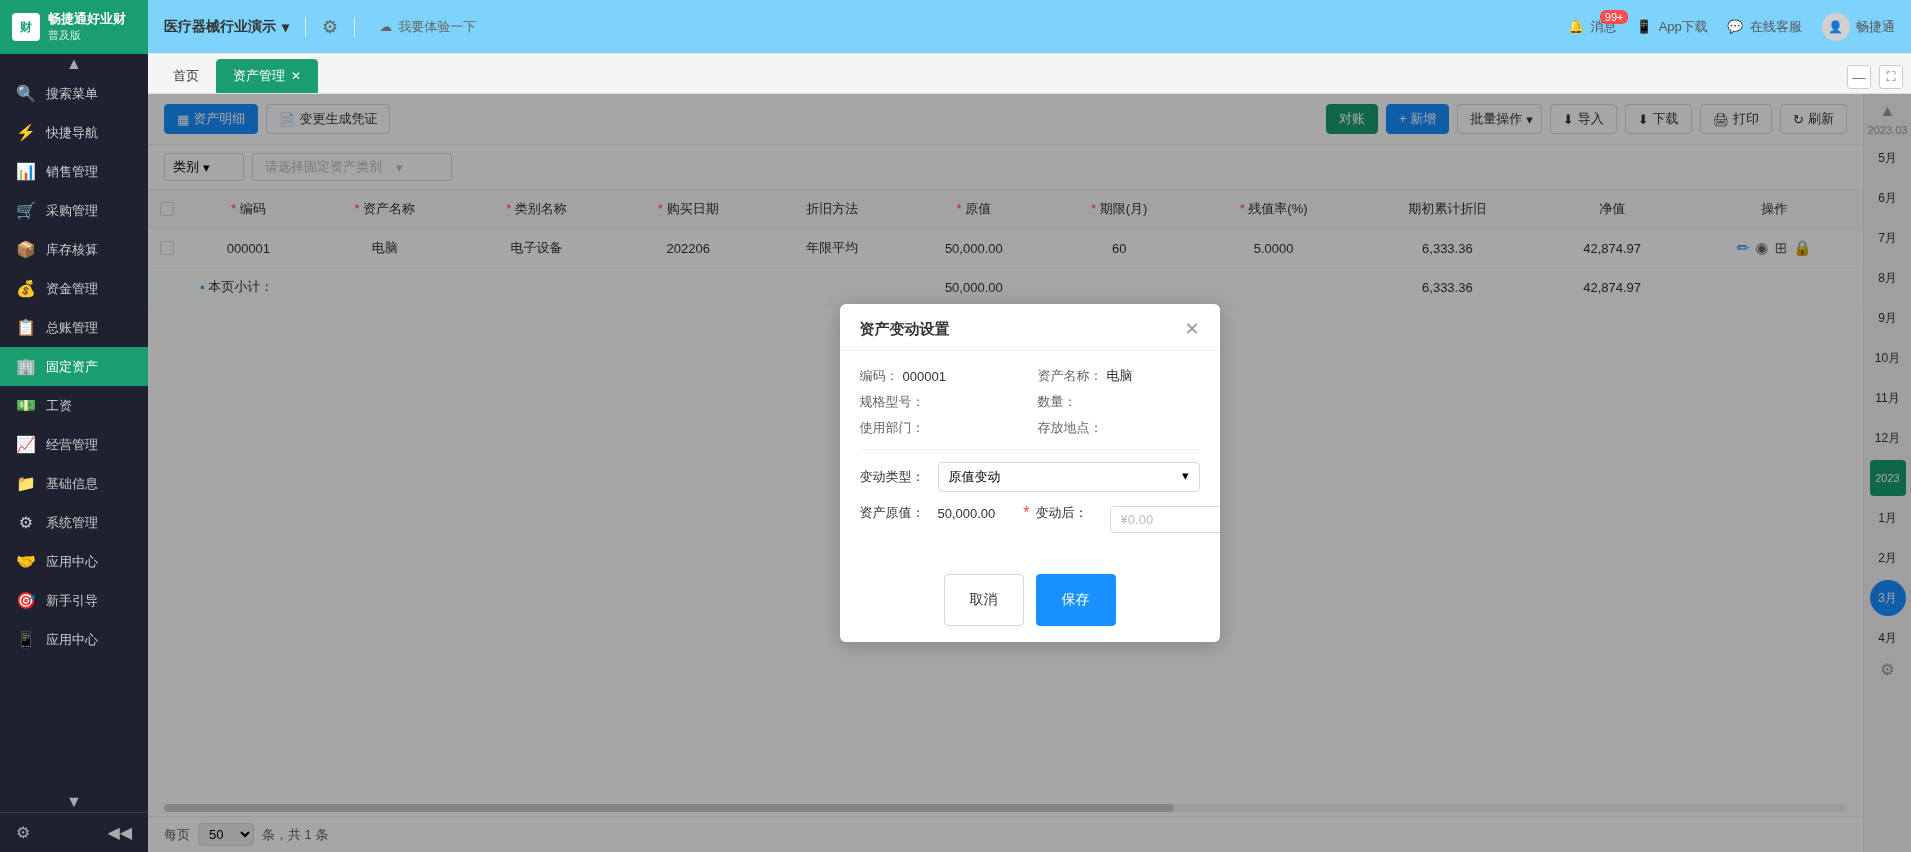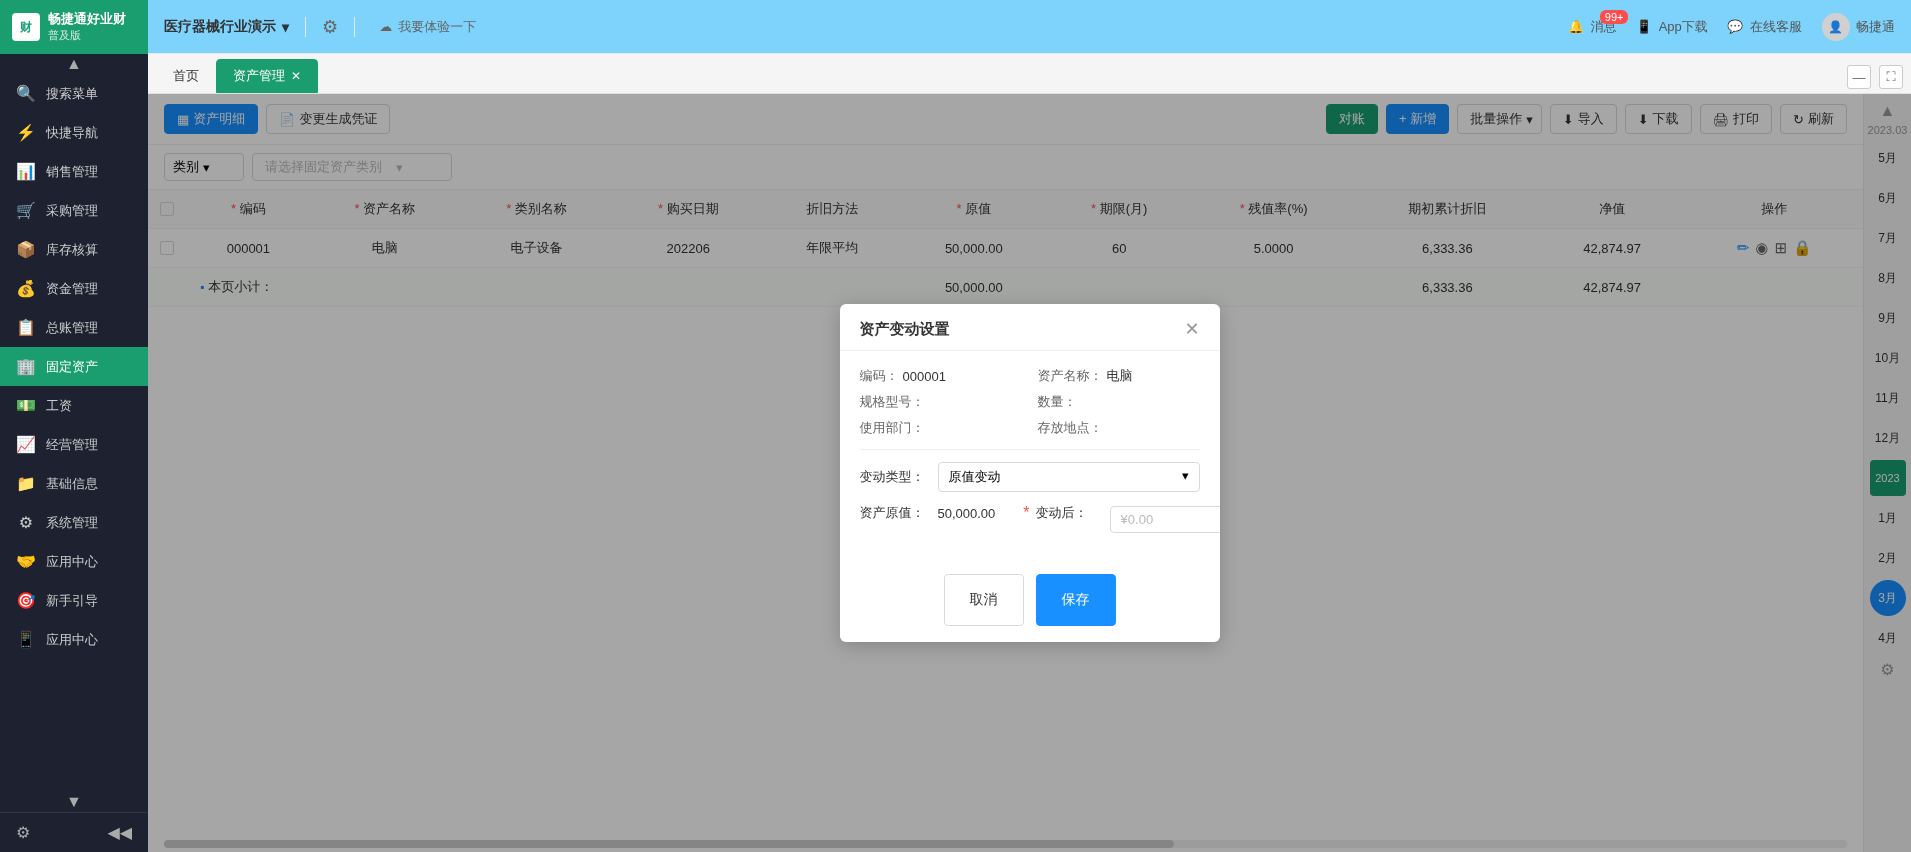--- a/index.html
+++ b/index.html
@@ -645,20 +645,29 @@
               <td></td>
             </tr>
           </tbody>
         </table>
       </div>
 
       <div class="table-scrollbar">
         <div class="table-scrollbar-thumb"></div>
       </div>
 
+      <div class="bottom-bar">
+        <span>每页</span>
+        <select class="pagination-select">
+          <option>50</option>
+          <option>100</option>
+          <option>200</option>
+        </select>
+        <span>条，共 1 条</span>
+      </div>
     </div>
 
     <div class="right-panel">
       <div class="cal-icon">▲</div>
       <div class="cal-year">2023.03</div>
       <div class="cal-month">5月</div>
       <div class="cal-month">6月</div>
       <div class="cal-month">7月</div>
       <div class="cal-month">8月</div>
       <div class="cal-month">9月</div>

